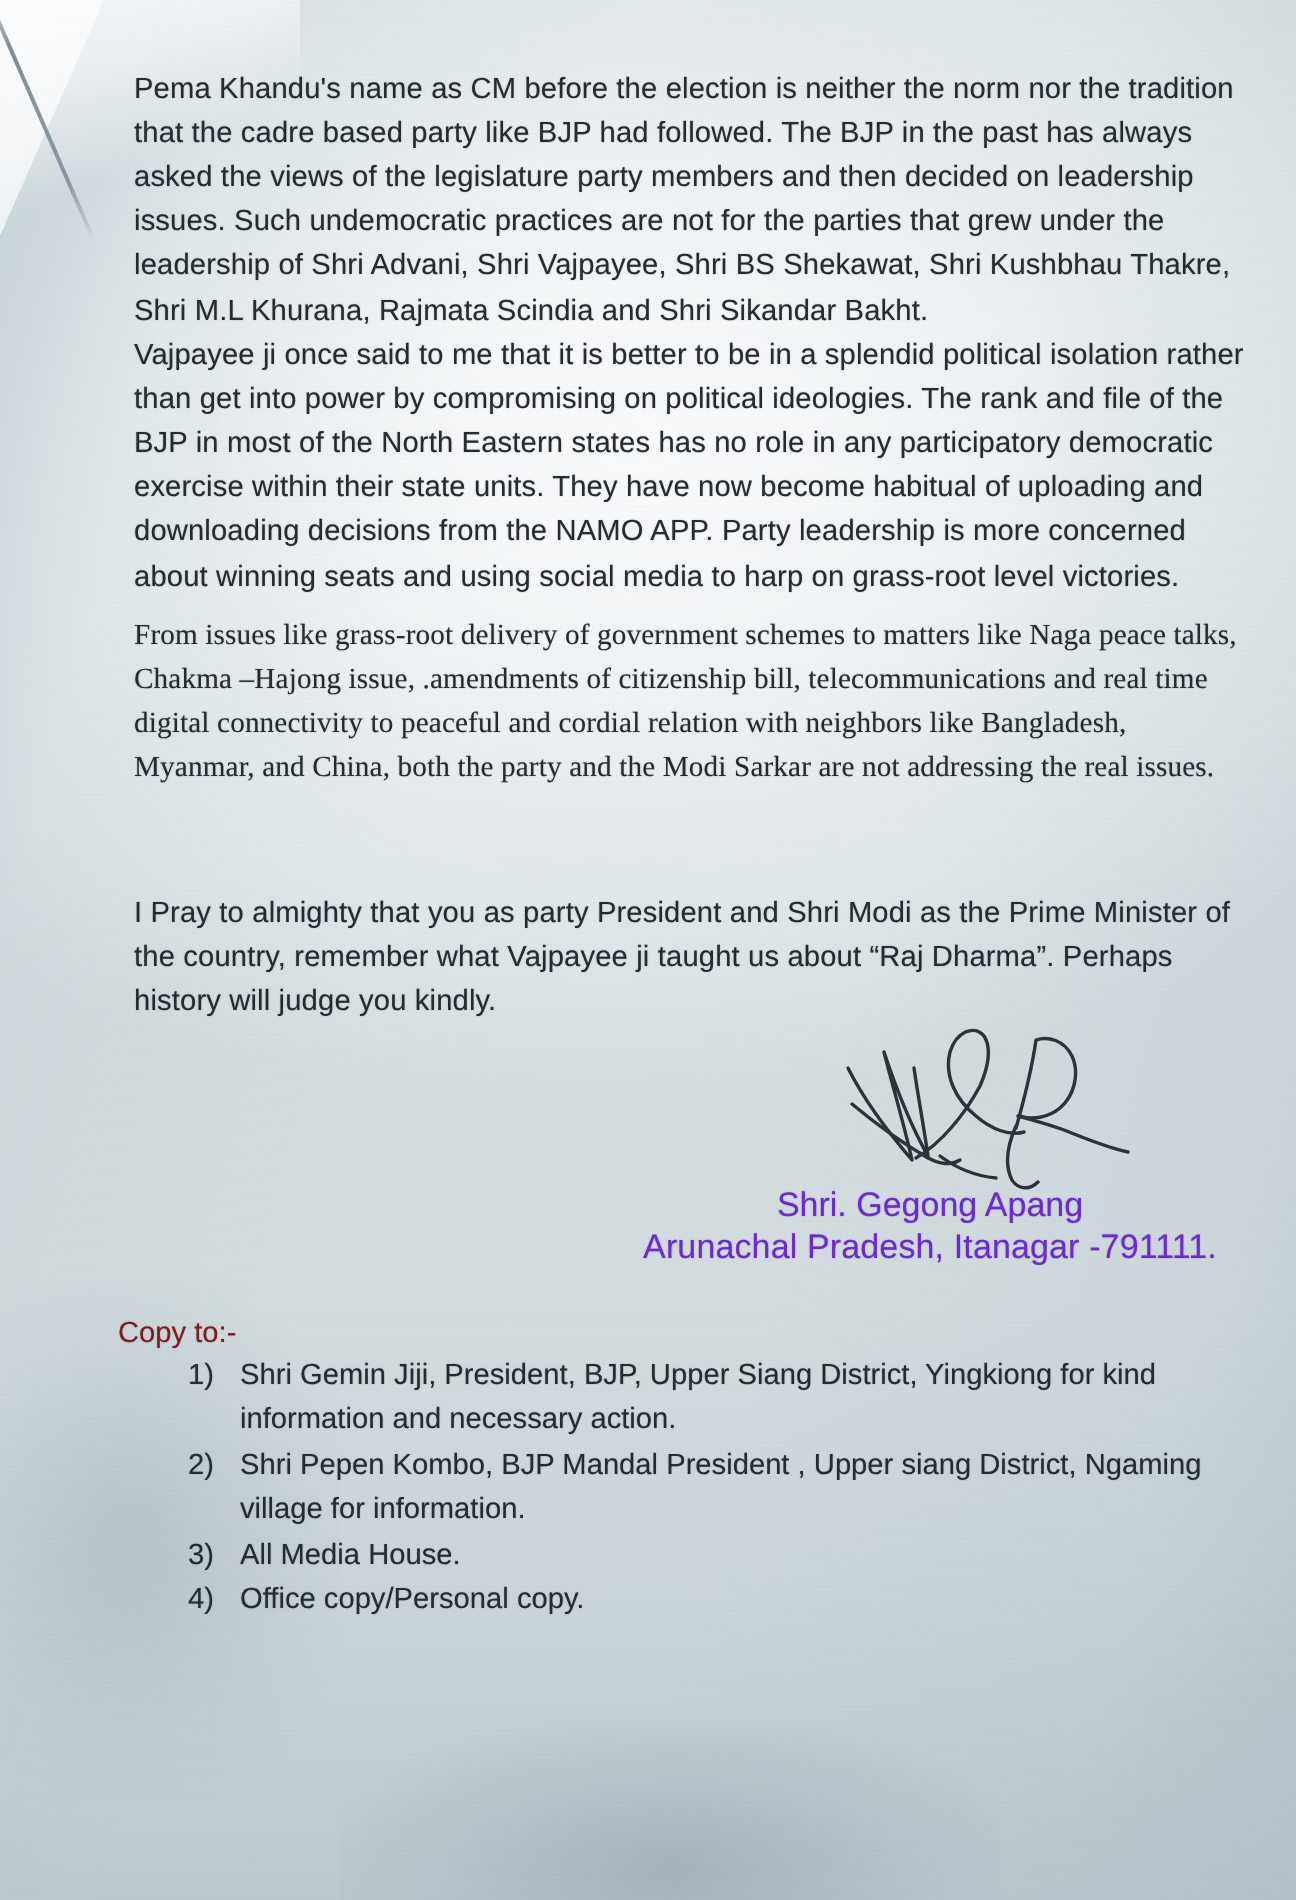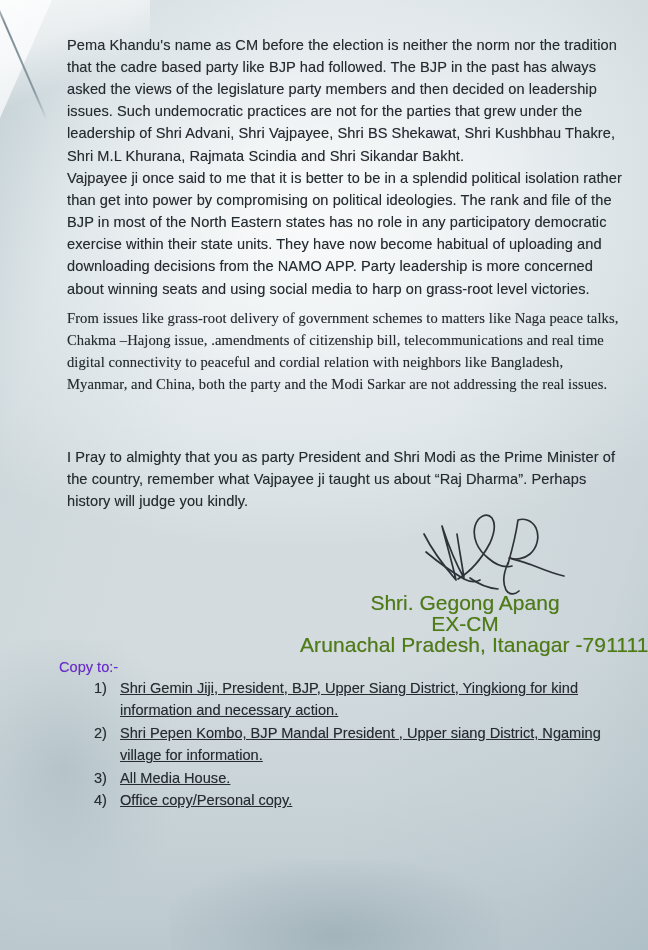--- a/index.html
+++ b/index.html
@@ -113,36 +113,36 @@
   .sig-svg-wrap {
     height: 82px;
     position: relative;
   }
   .sig-svg {
     position: absolute;
     left: 112px;
     top: -4px;
   }
   .sig-line {
-    font-size: 21px;
+    font-size: 17px;
     line-height: 21px;
-    color: #4d7c0f;
+    color: #6d28d9;
     text-shadow: 0 0 0.7px rgba(40,48,54,0.40);
     white-space: nowrap;
   }
   .sig-line.name { margin-top: -4px; }
   .sig-line.addr { letter-spacing: 0.004em; }
 
   
   .copy-head {
     position: absolute;
     left: 59px;
     top: 659px;
     font-size: 14.6px;
-    color: #6d28d9;
+    color: #7f1d1d;
     text-shadow: 0 0 0.7px rgba(40,48,54,0.40);
   }
   .copy-list {
     position: absolute;
     left: 94px;
     top: 677px;
     width: 530px;
   }
   .copy-item {
     display: flex;
@@ -154,21 +154,20 @@
     margin-bottom: 0px;
   }
   .copy-num {
     flex: 0 0 auto;
     width: 26px;
     text-align: left;
   }
   .copy-text {
     flex: 1 1 auto;
     white-space: pre-line;
-    text-decoration: underline;
   }
   
   .photo-blur {
     position: absolute;
     inset: 0;
     pointer-events: none;
     background:
       repeating-linear-gradient(0deg, rgba(255,255,255,0.012) 0px, rgba(0,0,0,0.012) 1px, rgba(255,255,255,0.010) 2px, rgba(0,0,0,0.008) 3px);
     mix-blend-mode: multiply;
     opacity: 0.55;
@@ -219,21 +218,20 @@
             <path d="M14 42 C26 52, 40 62, 52 69 C58 72, 63 73, 68 70"></path>
             <path d="M46 69 C58 62, 70 48, 78 33 C82 24, 84 14, 80 8 C75 2, 66 6, 63 16 C60 28, 66 40, 76 48 C84 55, 93 58, 100 56"></path>
             <path d="M96 54 C100 40, 104 24, 106 10 C112 8, 120 10, 124 18 C128 27, 125 38, 118 44 C112 49, 104 50, 98 48"></path>
             <path d="M97 48 C104 50, 112 52, 120 55 C130 59, 142 64, 152 66"></path>
             <path d="M96 53 C92 62, 90 72, 94 80 C97 85, 103 85, 107 81"></path>
             <path d="M58 68 C66 74, 76 78, 86 79"></path>
           </g>
         </svg>
       </div>
       <div class="sig-line name">Shri. Gegong Apang</div>
-      <div class="sig-line">EX-CM</div>
       <div class="sig-line addr">Arunachal Pradesh, Itanagar -791111.</div>
     </div>
 
     <div class="copy-head">Copy to:-</div>
 
     <div class="copy-list">
       <div class="copy-item">
         <span class="copy-num">1)</span>
         <span class="copy-text">Shri  Gemin Jiji, President, BJP,  Upper Siang District, Yingkiong for kind information and necessary action.</span>
       </div>

